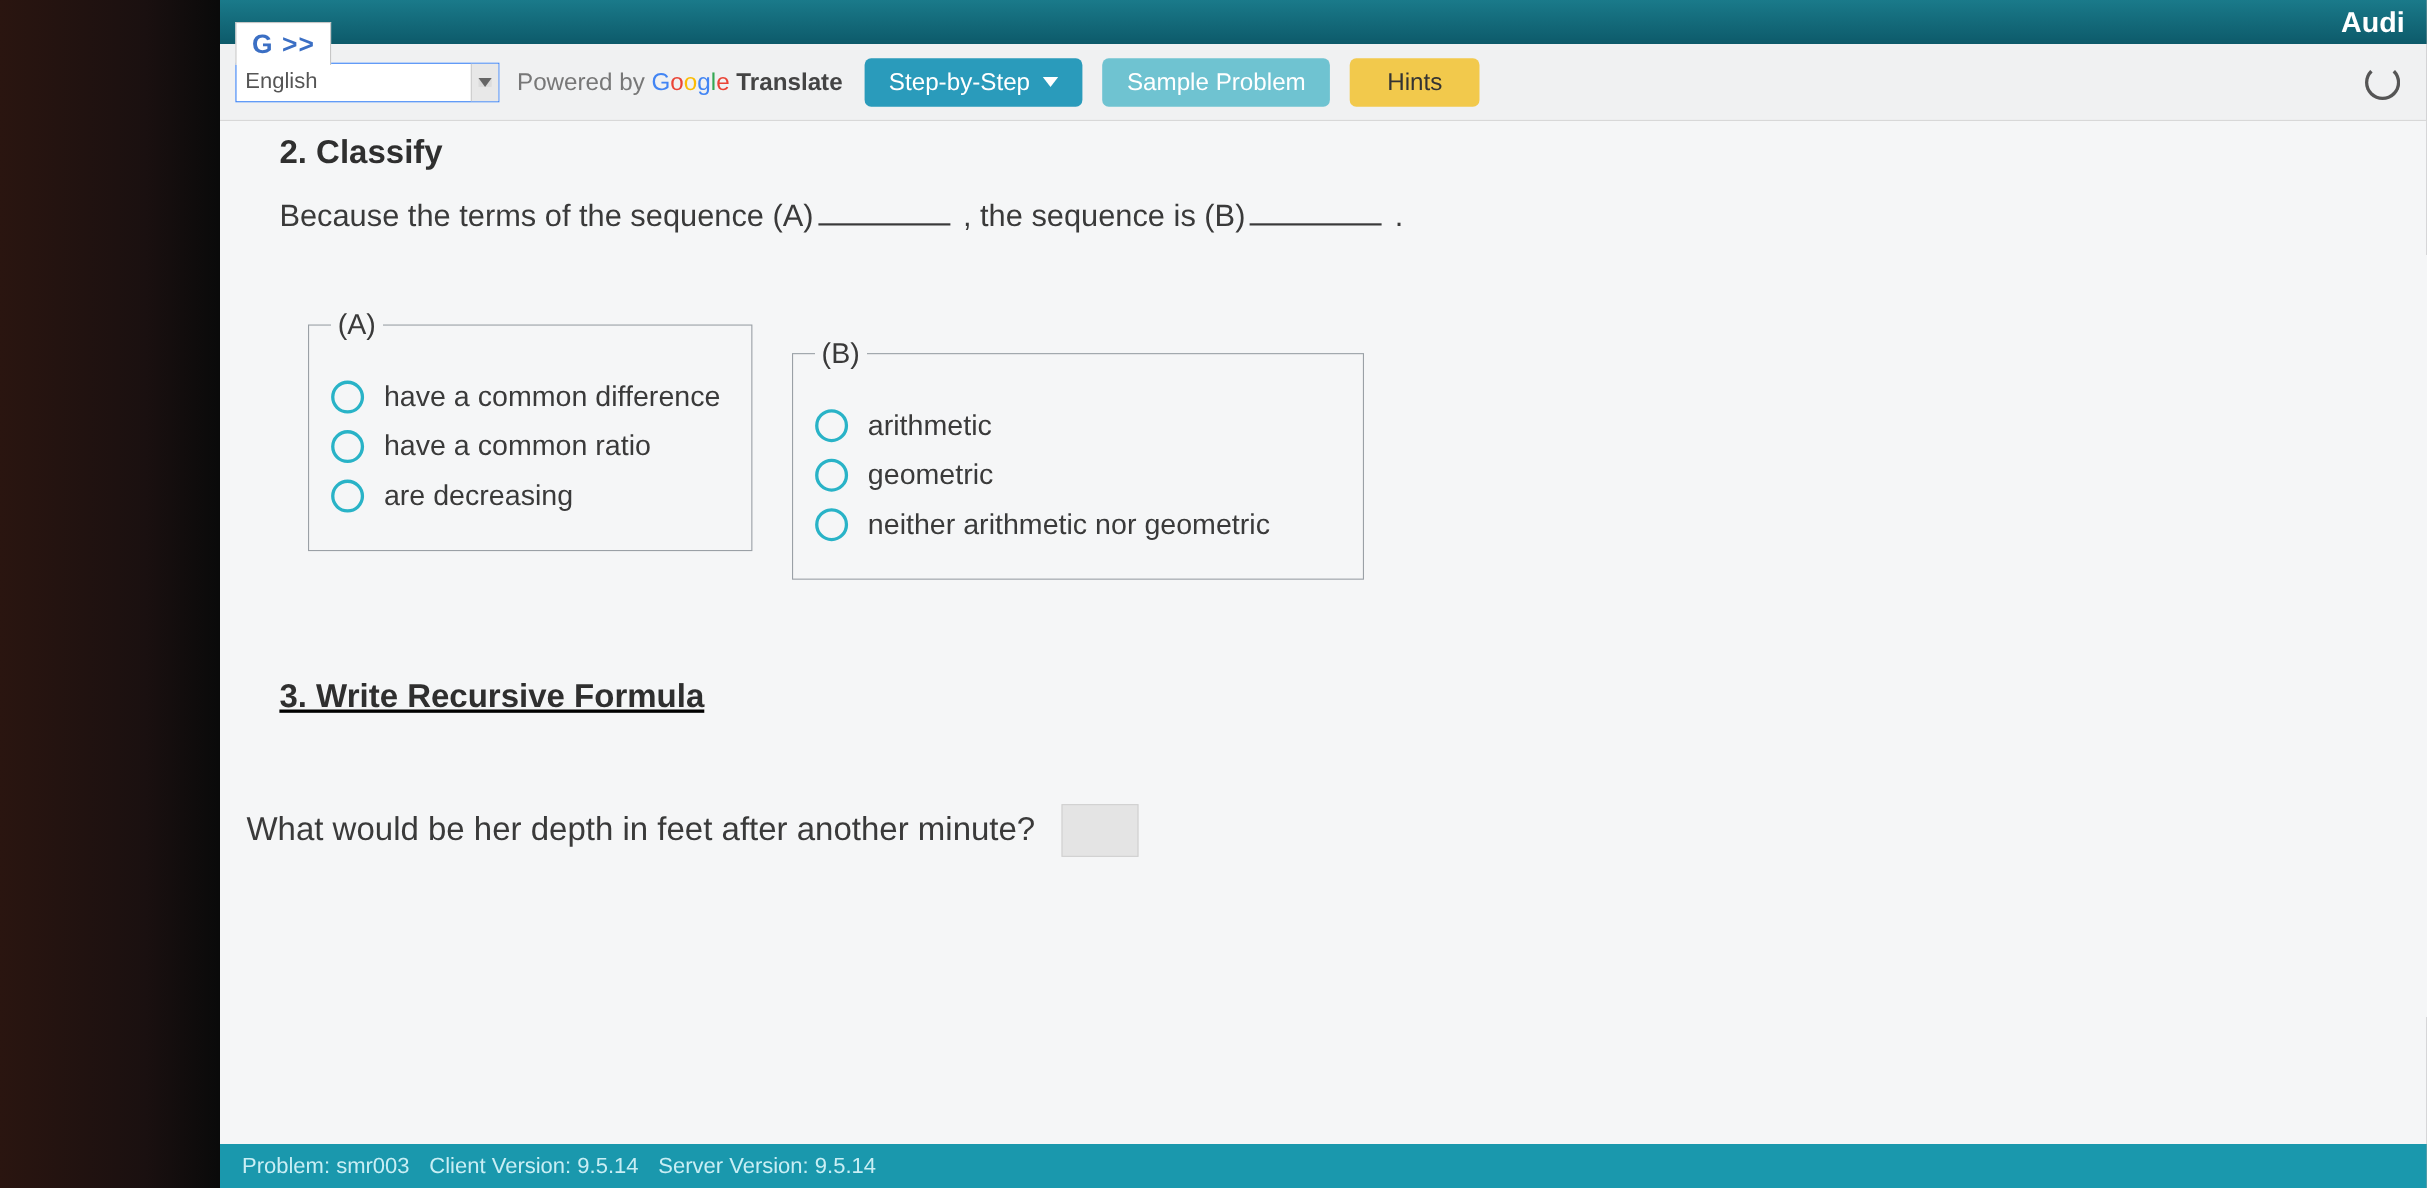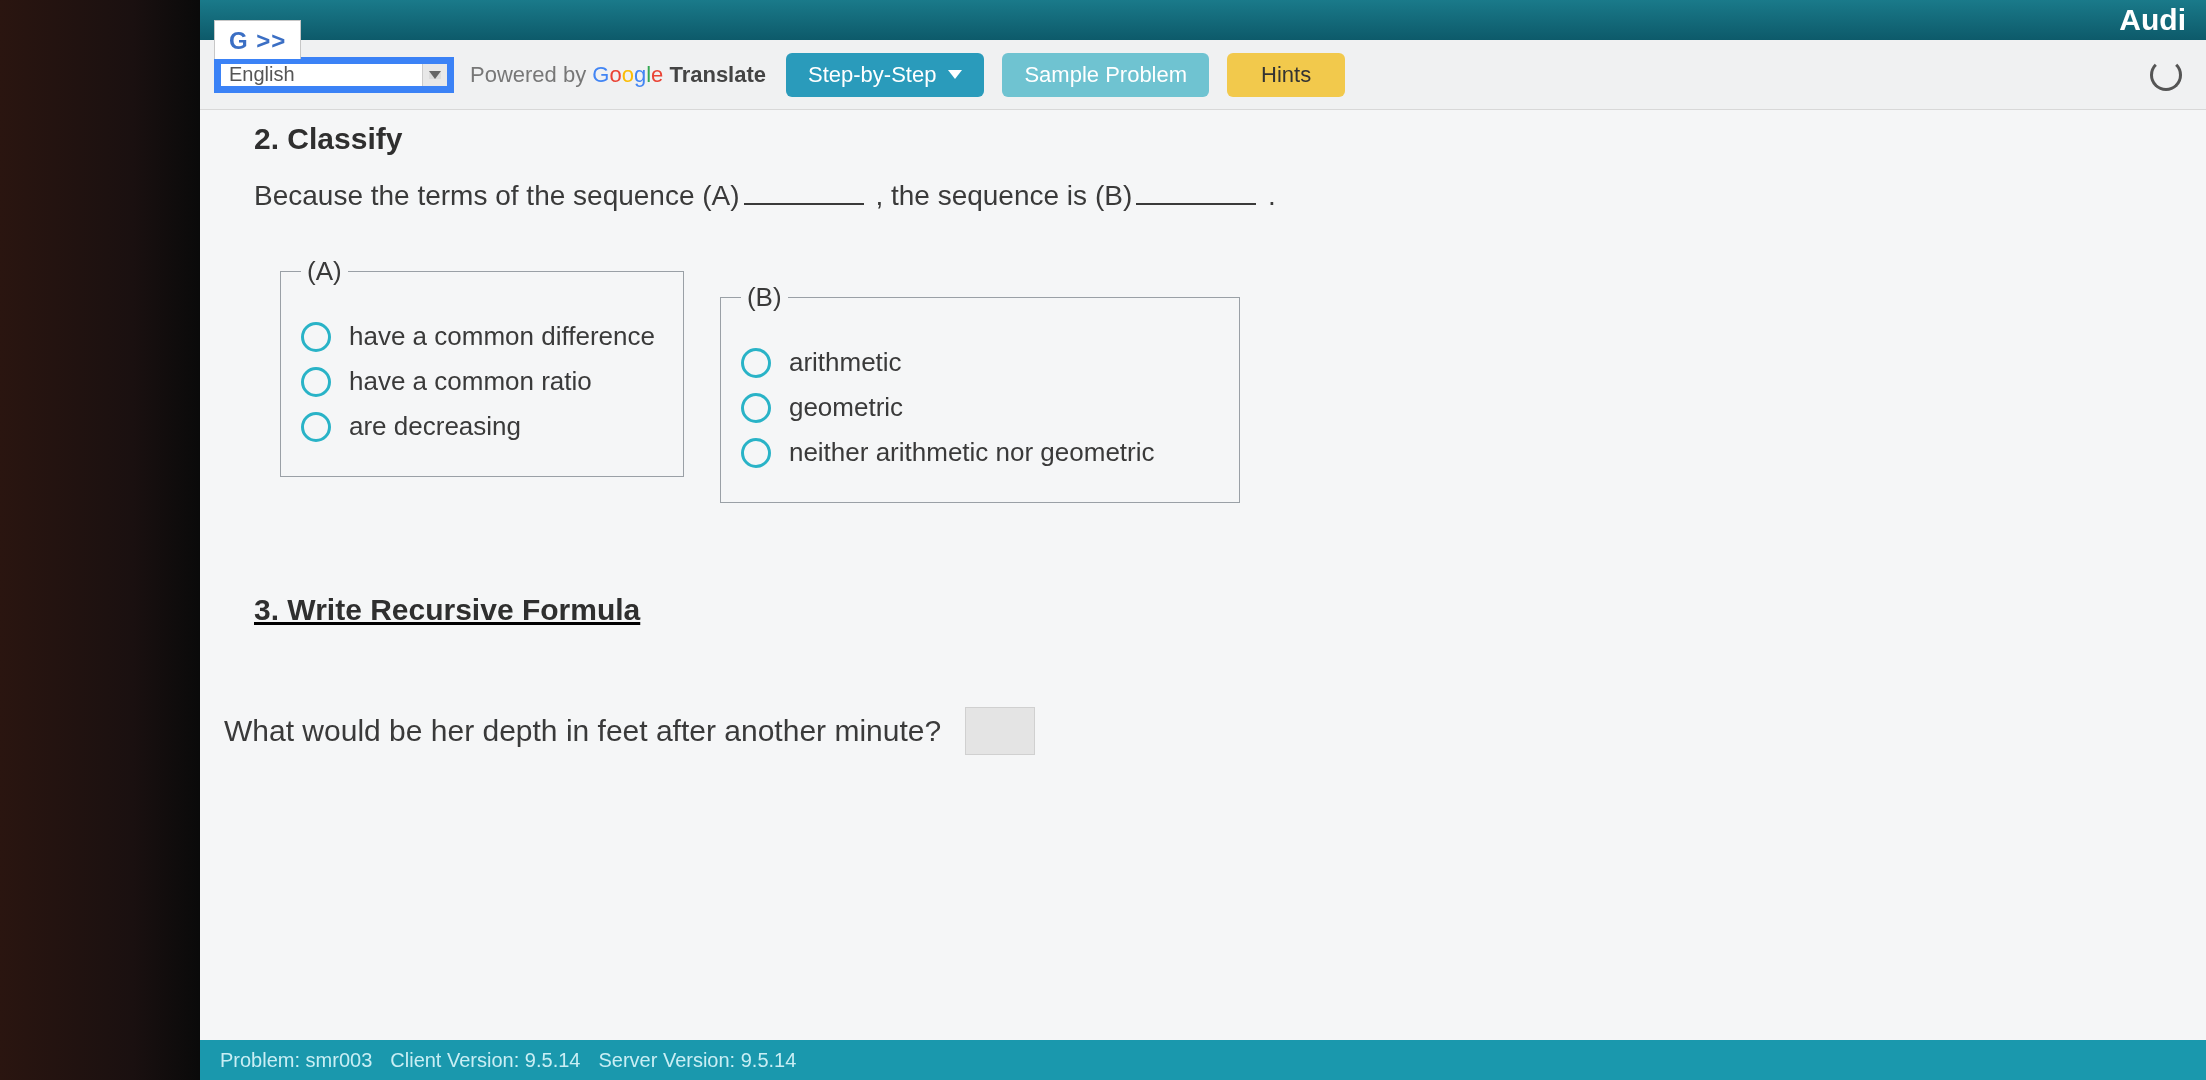--- a/index.html
+++ b/index.html
@@ -27,21 +27,21 @@
       flex-direction: column;
     }
     .titlebar {
       height: 40px;
       background: linear-gradient(180deg, #1a7a8a 0%, #0d5a6a 100%);
       display: flex;
       align-items: center;
       justify-content: flex-end;
       padding: 0 20px;
       color: #fff;
-      font-size: 30px;
+      font-size: 26px;
       font-weight: 600;
     }
     .toolbar {
       height: 70px;
       background: #f0f1f2;
       border-bottom: 1px solid #d8d8d8;
       display: flex;
       align-items: center;
       padding-left: 14px;
       position: relative;
@@ -56,21 +56,21 @@
       padding: 6px 14px 4px 14px;
       font-size: 24px;
       font-weight: 700;
       color: #3b6fc4;
       letter-spacing: 1px;
     }
     .lang-select {
       width: 240px;
       height: 36px;
       background: #fff;
-      border: 7px solid #3b82f6;
+      border: 1px solid #3b82f6;
       display: flex;
       align-items: center;
       justify-content: space-between;
       padding: 0 8px;
       font-size: 20px;
       color: #555;
       margin-right: 16px;
     }
     .lang-select .chev {
       width: 0; height: 0;
@@ -129,21 +129,21 @@
     }
     .section-title {
       font-size: 30px;
       font-weight: 700;
       color: #2f2f2f;
       margin-bottom: 24px;
     }
     .sentence {
       font-size: 28px;
       color: #3a3a3a;
-      margin-bottom: 44px;
+      margin-bottom: 68px;
     }
     .blank {
       display: inline-block;
       min-width: 120px;
       border-bottom: 2px solid #3a3a3a;
       margin: 0 4px;
       vertical-align: baseline;
     }
     .fieldsets {
       display: flex;

